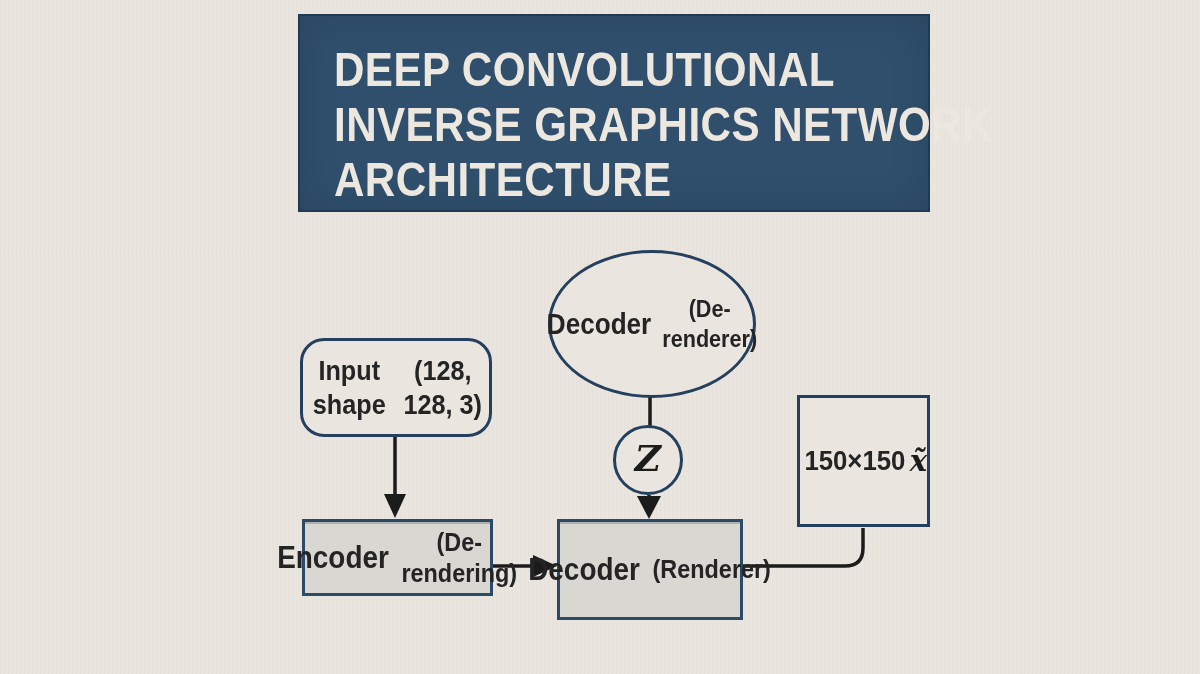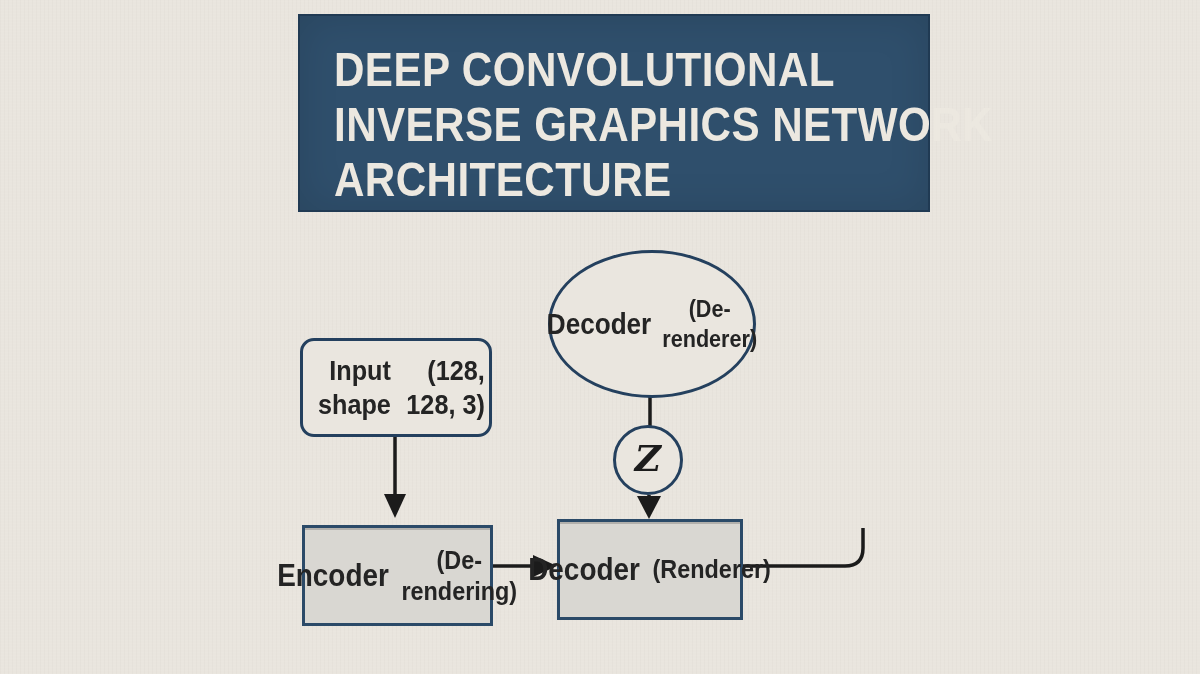--- a/index.html
+++ b/index.html
@@ -56,23 +56,22 @@
     left:548px; top:250px; width:208px; height:148px;
     border:3px solid #24405e;
     border-radius:50%;
     background:#eae6df;
   }
 
   
   .input-box{
     left:300px; top:338px; width:192px; height:99px;
     border:3px solid #24405e;
-    border-radius:14px;
+    border-radius:24px;
     background:#eae6df;
-    text-align:right;
   }
   .input-box .t1, .input-box .t2{font-size:28px;line-height:34px;}
 
   
   .z-circle{
     left:613px; top:425px; width:70px; height:70px;
     border:3px solid #24405e;
     border-radius:50%;
     background:#eae6df;
   }
@@ -95,21 +94,21 @@
     font-style:italic; font-weight:700;
     font-size:29px; line-height:36px; color:#1c1c1c;
   }
 
   
   .block{
     border:3px solid #2b4a68;
     background:#d9d7d2;
     box-shadow:inset 0 2px 0 rgba(0,0,0,.18);
   }
-  .encoder-block{ left:302px; top:519px; width:191px; height:101px;margin-top:6px; }
+  .encoder-block{ left:302px; top:519px; width:191px; height:77px; }
   .decoder-block{ left:557px; top:519px; width:186px; height:101px; }
   .block .t1{font-size:31px;line-height:36px;}
   .block .t2{font-size:26px;line-height:31px;}
 
   
   .wires{position:absolute;left:0;top:0;width:1200px;height:674px;pointer-events:none;}
 </style>
 </head>
 <body>
 
@@ -146,20 +145,24 @@
 
   <div class="node input-box">
     <div class="t1">Input shape</div>
     <div class="t2">(128, 128, 3)</div>
   </div>
 
   <div class="node z-circle">
     <div class="math">Z</div>
   </div>
 
+  <div class="node out-box">
+    <div class="t1">150×150</div>
+    <div class="math">x̃</div>
+  </div>
 
   <div class="node block encoder-block">
     <div class="t1">Encoder</div>
     <div class="t2">(De-rendering)</div>
   </div>
 
   <div class="node block decoder-block">
     <div class="t1">Decoder</div>
     <div class="t2">(Renderer)</div>
   </div>

